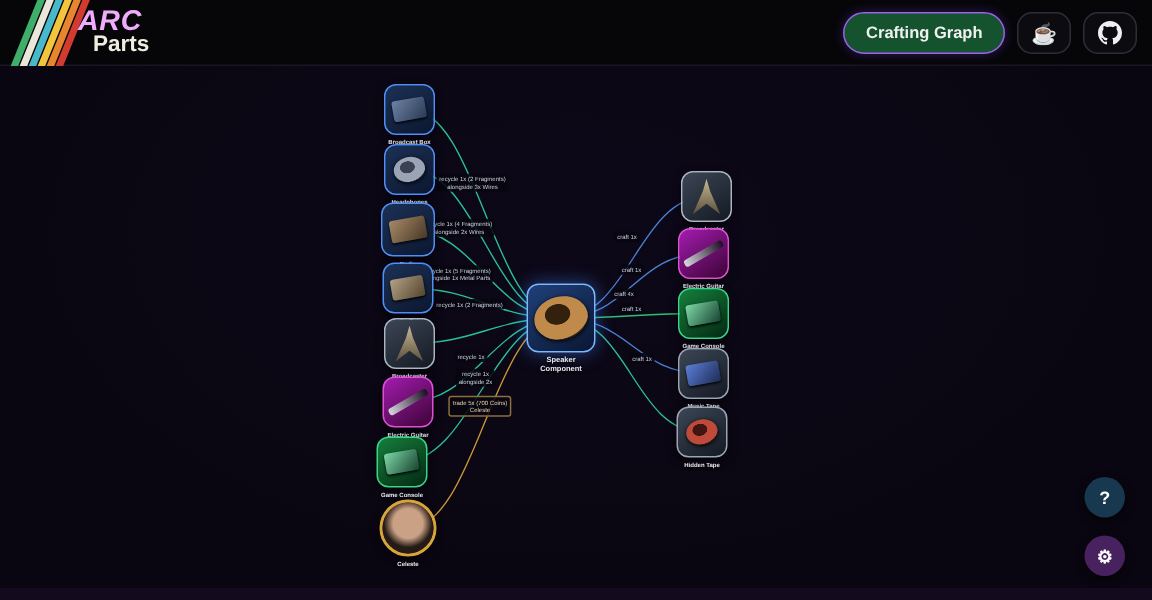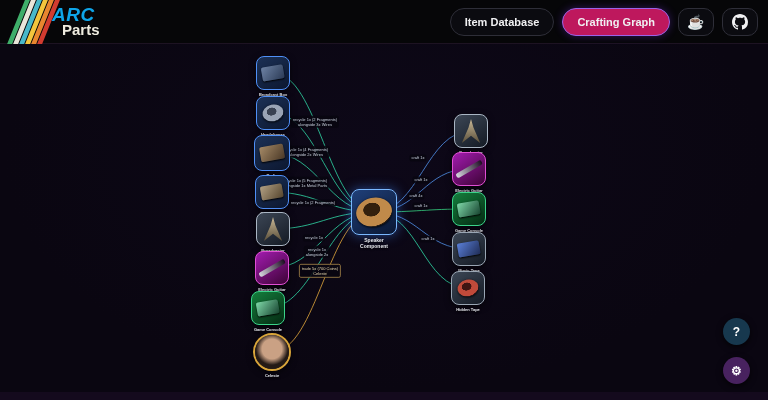--- a/index.html
+++ b/index.html
@@ -7,27 +7,27 @@
     font-family:"Liberation Sans", sans-serif; }
   
   .header { position:absolute; left:0; top:0; width:768px; height:44px;
     background:#060608; border-bottom:1px solid #1d1322; z-index:50;
     display:flex; align-items:center; justify-content:space-between; padding:0 10px 0 0; }
   .logo { position:relative; height:44px; width:150px; overflow:hidden; cursor:pointer; }
   .stripes { position:absolute; left:14px; top:-8px; width:60px; height:70px;
     transform:skewX(-22deg); }
   .stripes span { position:absolute; top:0; height:70px; width:5px; border-radius:2px; }
   .logo-text { position:absolute; left:52px; top:5px; line-height:1; }
-  .logo-arc { font-style:italic; font-weight:bold; font-size:19px; color:#0ea5e9; letter-spacing:0.5px; }
+  .logo-arc { font-style:italic; font-weight:bold; font-size:19px; color:#f0abfc; letter-spacing:0.5px; }
   .logo-forge { font-weight:bold; font-size:15px; color:#efece0; margin-left:10px; margin-top:-2px; }
   .nav { display:flex; align-items:center; gap:8px; }
   .pill { height:28px; padding:0 14px; border-radius:14px; display:flex; align-items:center;
     font-size:11px; font-weight:bold; color:#f0f0f2; cursor:pointer; border:1px solid #2e2e38;
     background:#0b0b10; }
-  .pill.active { background:#be185d; border-color:#9a63e8; box-shadow:0 0 8px #7c3aed55; }
+  .pill.active { background:#14532d; border-color:#9a63e8; box-shadow:0 0 8px #7c3aed55; }
   .icon-btn { height:28px; width:36px; border-radius:10px; border:1px solid #2e2e38;
     background:#0b0b10; display:flex; align-items:center; justify-content:center;
     color:#f0f0f2; cursor:pointer; font-size:14px; }
   .icon-btn svg { width:16px; height:16px; fill:#f0f0f2; }
   
   .canvas { position:absolute; left:0; top:0; width:768px; height:392px;
     background:radial-gradient(ellipse at 50% 40%, #0d0818 0%, #0a0611 70%); }
   #edges { position:absolute; left:0; top:0; width:768px; height:392px; }
   .node { position:absolute; z-index:10; cursor:pointer; }
   .nbox { border:1.5px solid; border-radius:8px; position:relative; overflow:hidden;
@@ -187,21 +187,20 @@
         <span style="left: 18px; background: rgb(243, 197, 61);"></span>
         <span style="left: 24px; background: rgb(232, 134, 47);"></span>
         <span style="left: 30px; background: rgb(210, 59, 47);"></span>
       </div>
     <div class="logo-text">
       <div class="logo-arc">ARC</div>
       <div class="logo-forge">Parts</div>
     </div>
   </div>
   <div class="nav">
-    <div class="pill">Item Database</div>
     <div class="pill active">Crafting Graph</div>
     <div class="icon-btn">
       <span>☕</span>
     </div>
     <div class="icon-btn">
       <svg viewBox="0 0 16 16">
           <path d="M8 0C3.58 0 0 3.58 0 8c0 3.54 2.29 6.53 5.47 7.59.4.07.55-.17.55-.38 0-.19-.01-.82-.01-1.49-2.01.37-2.53-.49-2.69-.94-.09-.23-.48-.94-.82-1.13-.28-.15-.68-.52-.01-.53.63-.01 1.08.58 1.23.82.72 1.21 1.87.87 2.33.66.07-.52.28-.87.51-1.07-1.78-.2-3.64-.89-3.64-3.95 0-.87.31-1.59.82-2.15-.08-.2-.36-1.02.08-2.12 0 0 .67-.21 2.2.82.64-.18 1.32-.27 2-.27s1.36.09 2 .27c1.53-1.04 2.2-.82 2.2-.82.44 1.1.16 1.92.08 2.12.51.56.82 1.27.82 2.15 0 3.07-1.87 3.75-3.65 3.95.29.25.54.73.54 1.48 0 1.07-.01 1.93-.01 2.2 0 .21.15.46.55.38A8.01 8.01 0 0 0 16 8c0-4.42-3.58-8-8-8z"></path>
         </svg>
     </div>
   </div>

